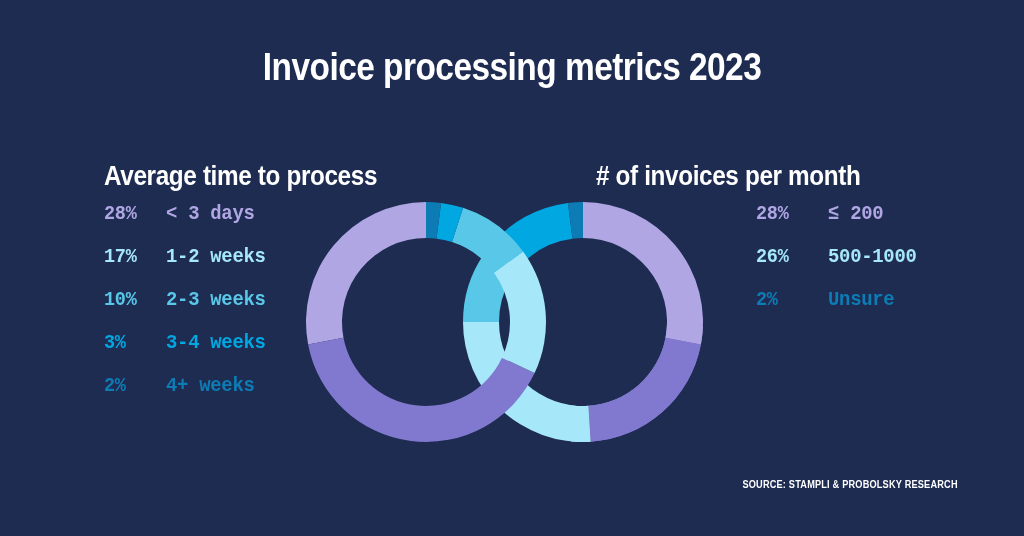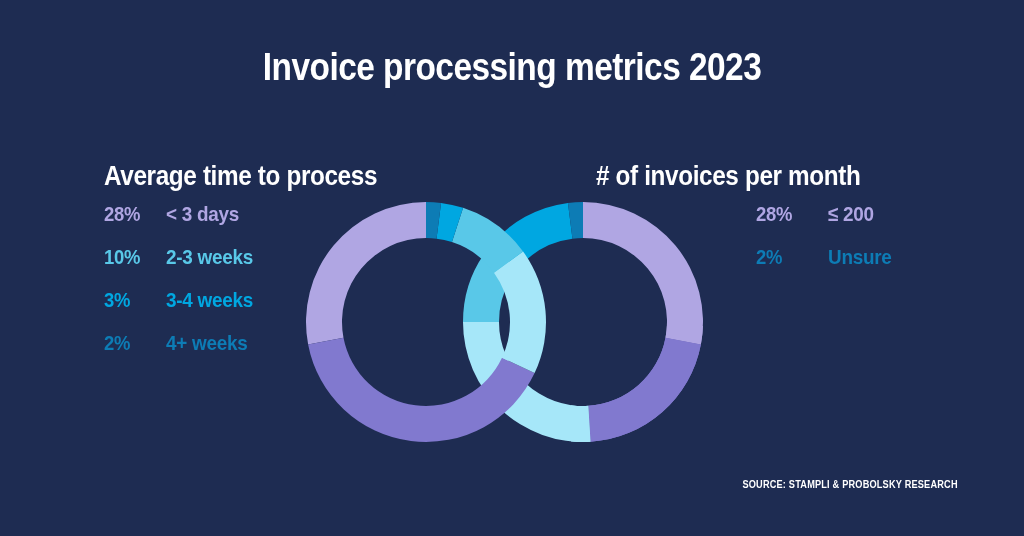--- a/index.html
+++ b/index.html
@@ -29,21 +29,21 @@
     color:#ffffff;
     font-size:27px;
     font-weight:bold;
     letter-spacing:-0.4px;
     transform:scaleX(0.9);
     white-space:nowrap;
   }
   #heading-left{top:139px;left:104px;transform-origin:left top;}
   #heading-right{top:139px;left:596px;transform-origin:left top;}
 
-  .legend{position:absolute;}
+  .legend{position:absolute;font-family:Liberation Mono, monospace;}
   #legend-left{top:202px;left:104px;}
   #legend-right{top:202px;left:756px;}
 
   .legend-row{
     display:flex;
     align-items:baseline;
     height:43px;
     white-space:nowrap;
   }
   .legend-pct{
@@ -127,38 +127,46 @@
         <path d="M 567.9600119722836 202.94623584226264 A 120 120 0 0 1 583 202 L 583 238 A 84 84 0 0 0 572.4720083805985 238.66236508958386 Z" fill="#0d7cb5"></path>
       </g>
     </svg>
 
   <div class="legend" id="legend-left">
       <div class="legend-row">
         <span class="legend-pct" style="color: rgb(176, 166, 227);">28%</span>
         <span class="legend-label" style="color: rgb(176, 166, 227);">&lt; 3 days</span>
       </div>
       <div class="legend-row">
+        <span class="legend-pct" style="color: rgb(166, 231, 249);">17%</span>
+        <span class="legend-label" style="color: rgb(166, 231, 249);">1-2 weeks</span>
+      </div>
+      <div class="legend-row">
         <span class="legend-pct" style="color: rgb(89, 200, 232);">10%</span>
         <span class="legend-label" style="color: rgb(89, 200, 232);">2-3 weeks</span>
       </div>
       <div class="legend-row">
         <span class="legend-pct" style="color: rgb(0, 167, 225);">3%</span>
         <span class="legend-label" style="color: rgb(0, 167, 225);">3-4 weeks</span>
       </div>
       <div class="legend-row">
         <span class="legend-pct" style="color: rgb(13, 124, 181);">2%</span>
         <span class="legend-label" style="color: rgb(13, 124, 181);">4+ weeks</span>
       </div>
     </div>
   <div class="legend" id="legend-right">
       <div class="legend-row">
         <span class="legend-pct" style="color: rgb(176, 166, 227);">28%</span>
         <span class="legend-label" style="color: rgb(176, 166, 227);">≤ 200</span>
       </div>
       <div class="legend-row">
+        <span class="legend-pct" style="color: rgb(166, 231, 249);">26%</span>
+        <span class="legend-label" style="color: rgb(166, 231, 249);">500-1000</span>
+      </div>
+      <div class="legend-row">
         <span class="legend-pct" style="color: rgb(13, 124, 181);">2%</span>
         <span class="legend-label" style="color: rgb(13, 124, 181);">Unsure</span>
       </div>
     </div>
 
   <div class="source">SOURCE:  STAMPLI &amp; PROBOLSKY RESEARCH</div>
 
 </div>
 
 </body></html>

